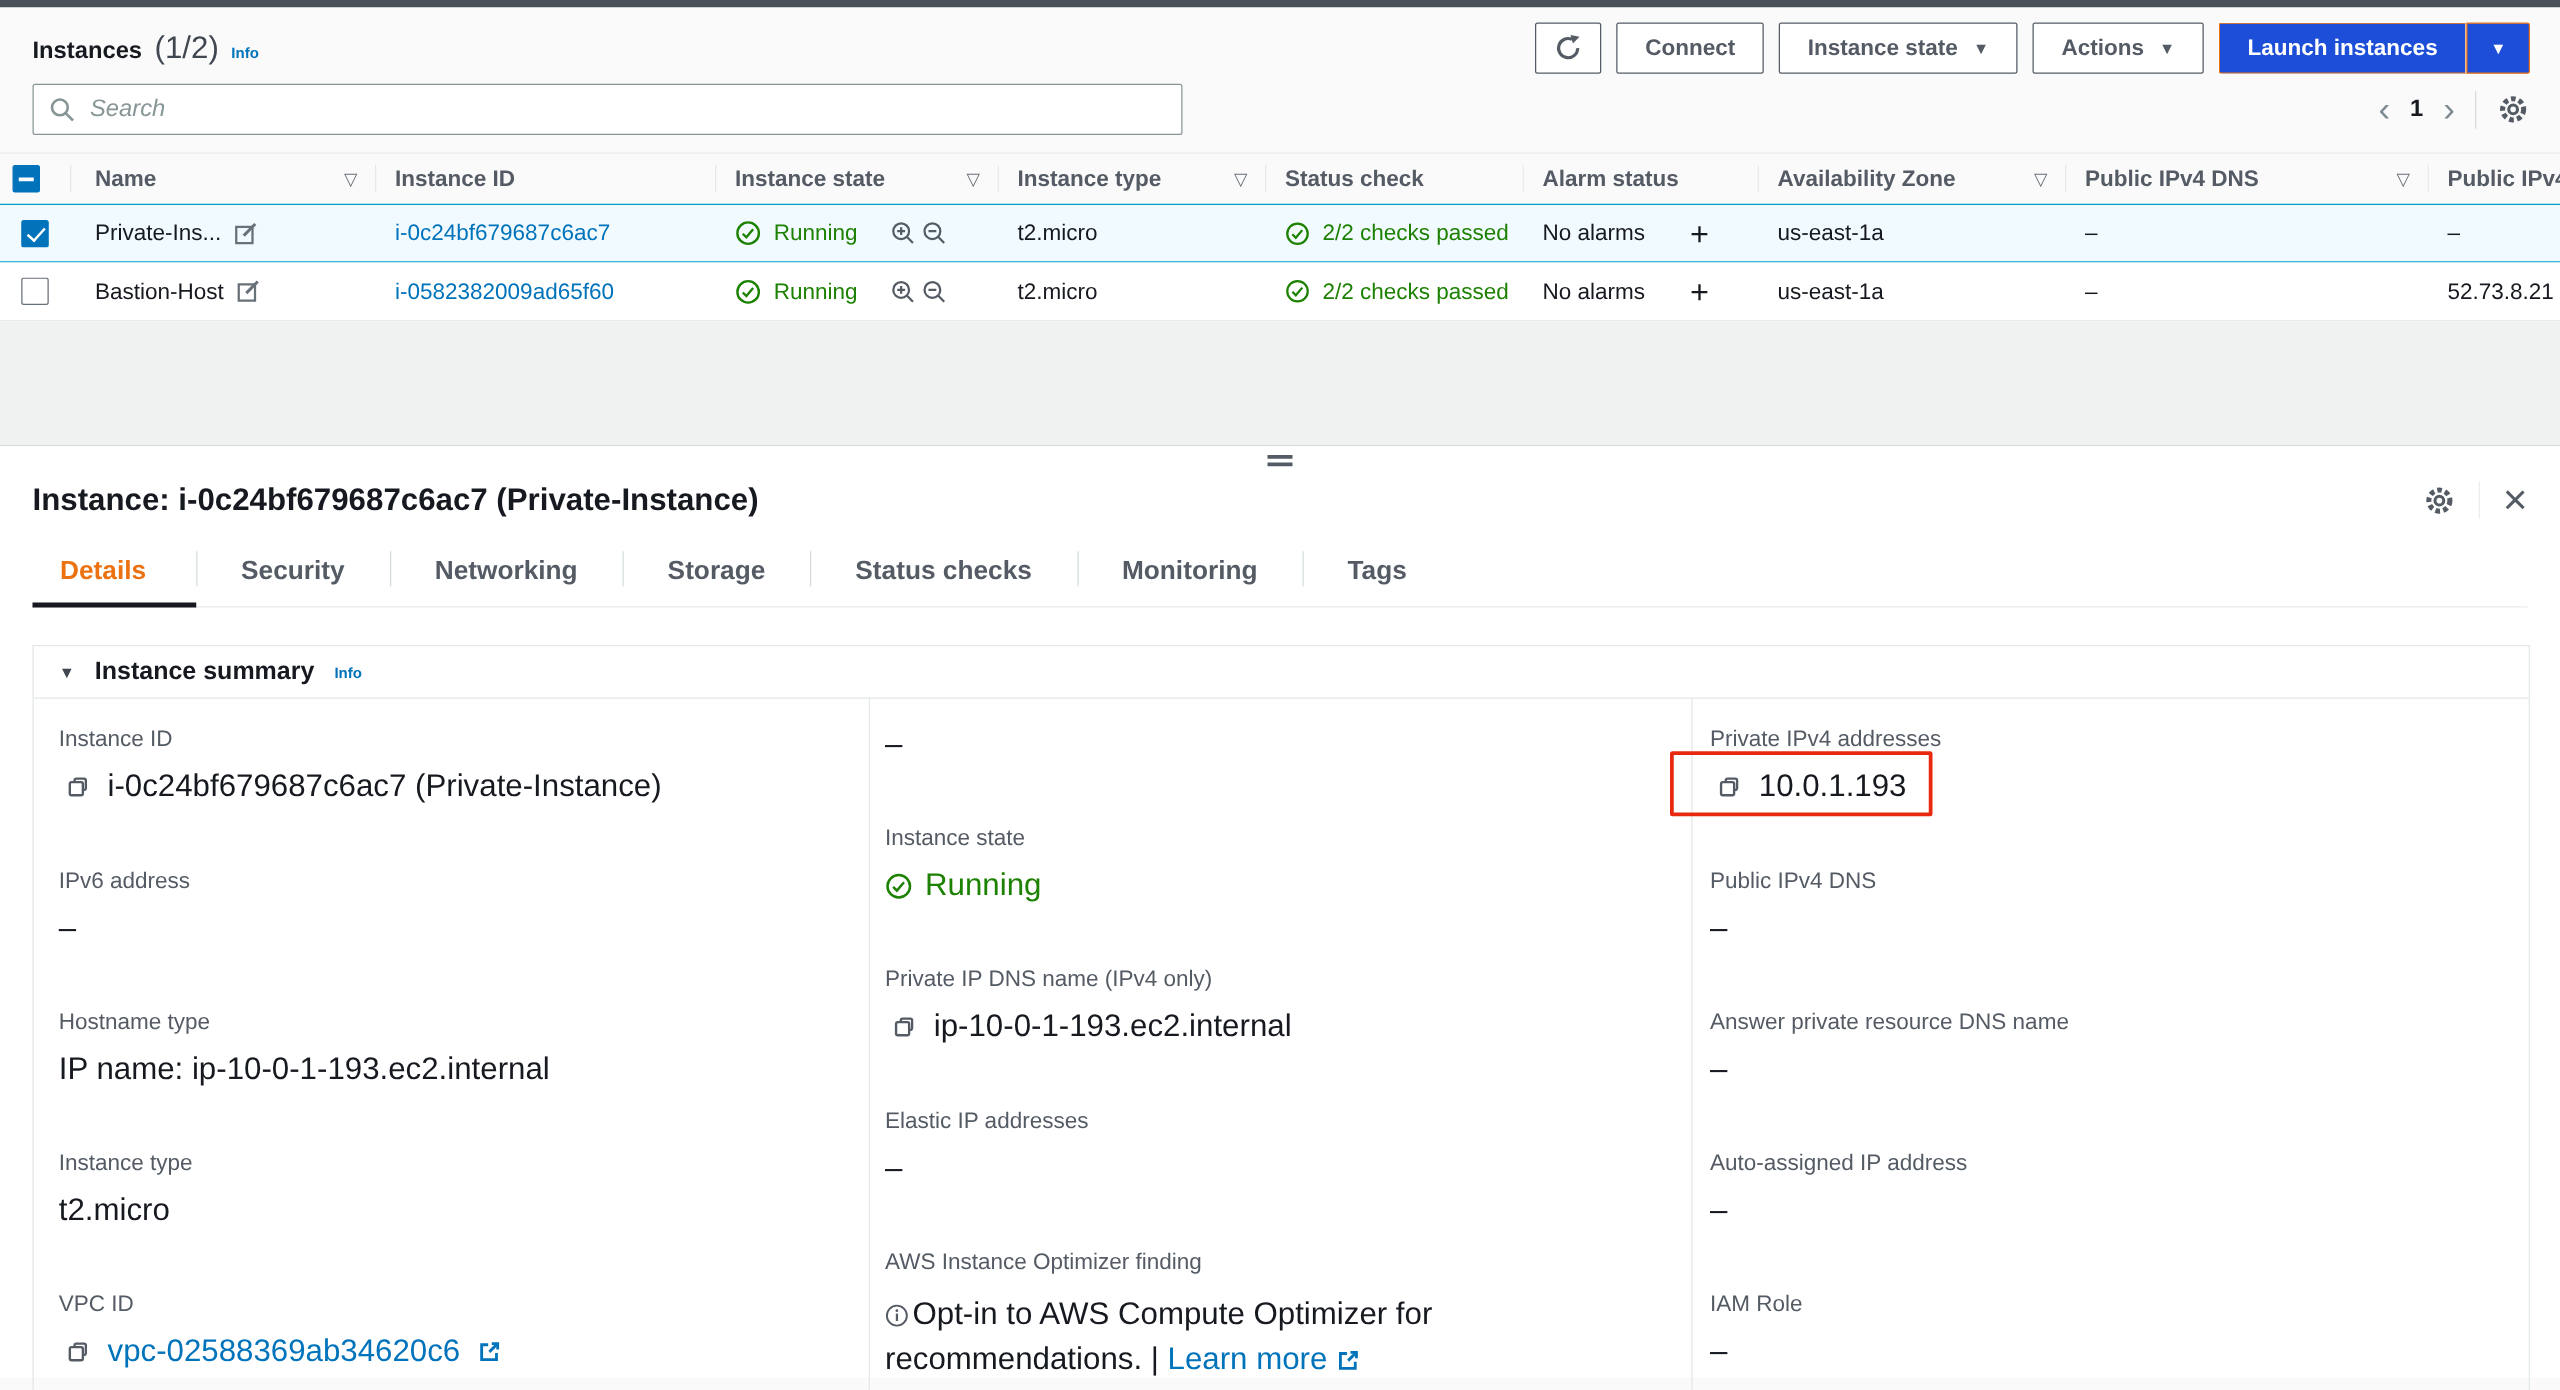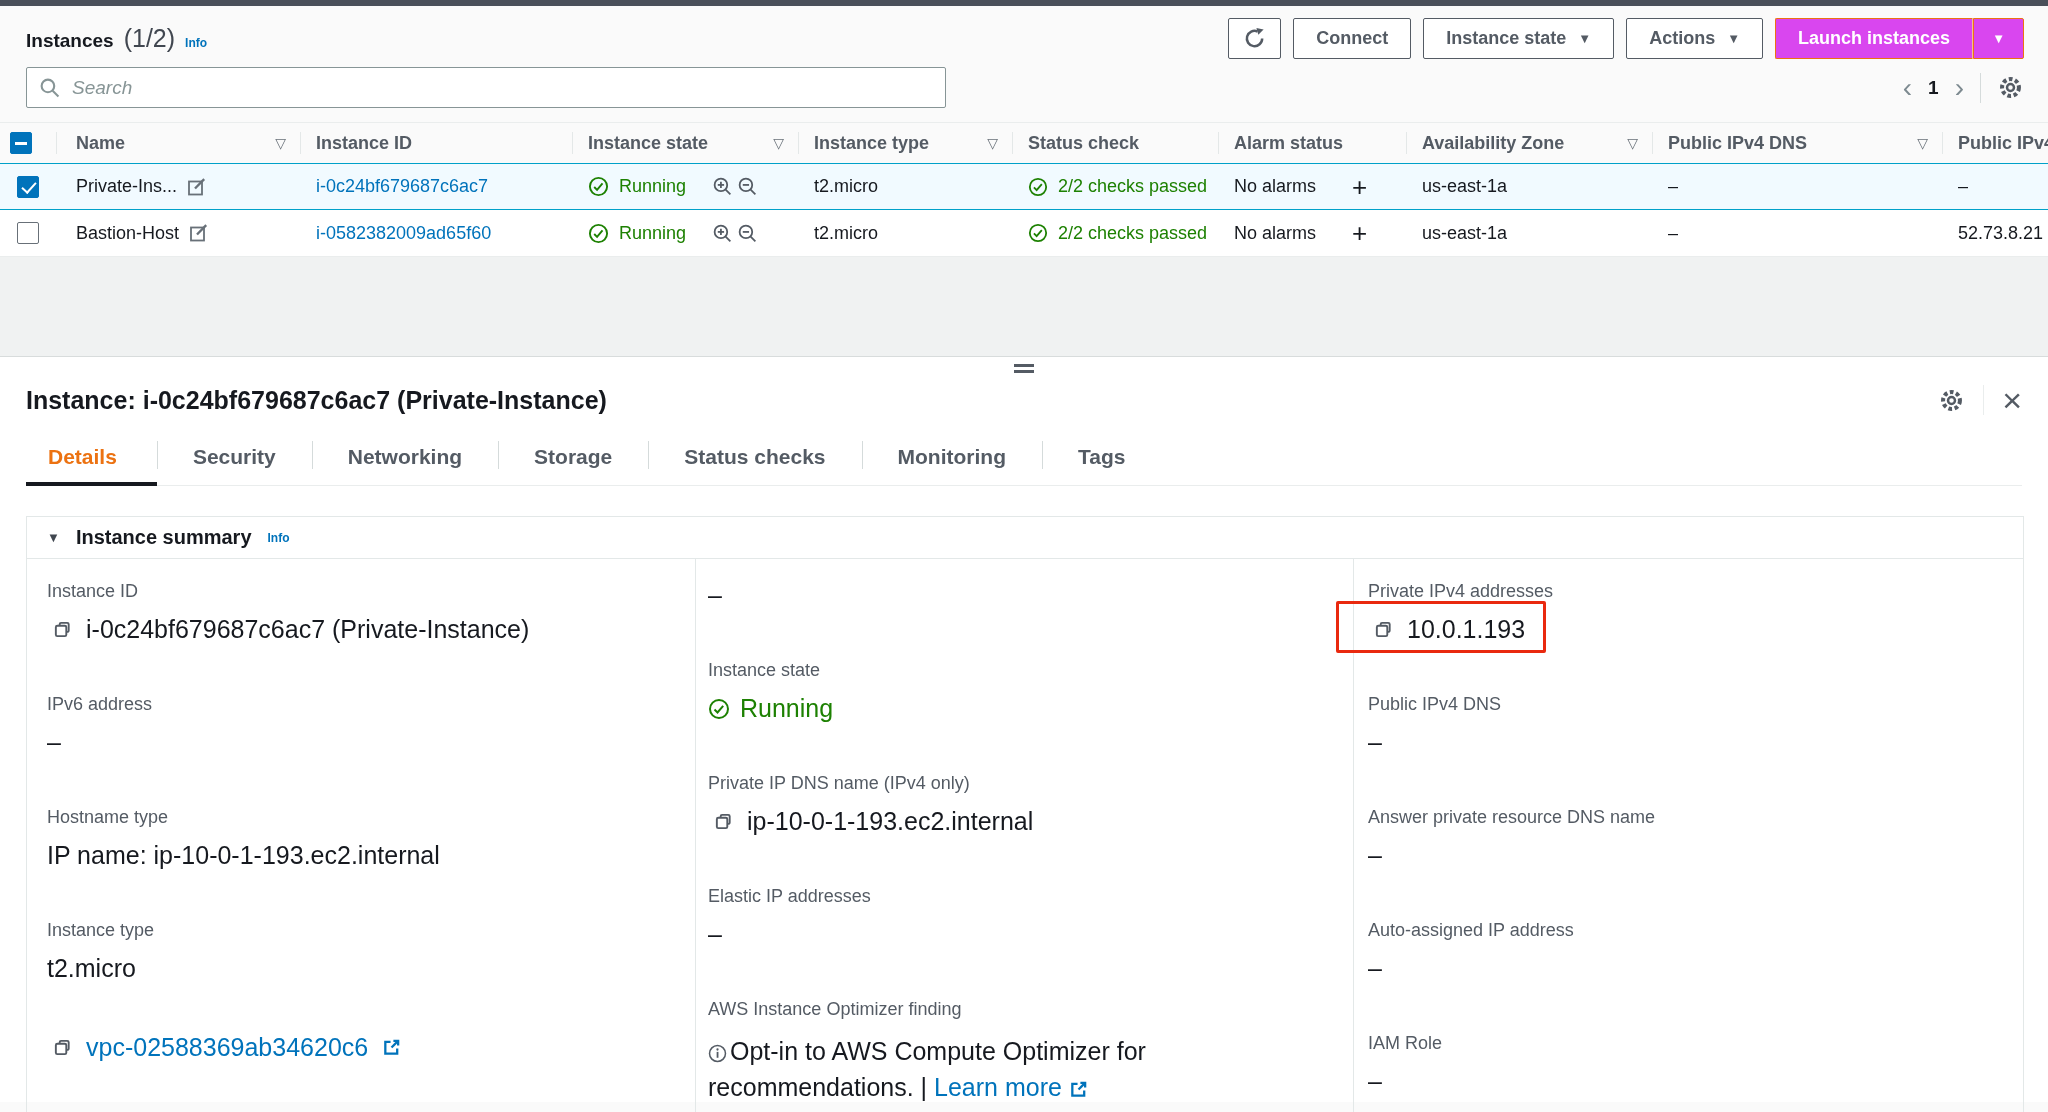--- a/index.html
+++ b/index.html
@@ -15,21 +15,21 @@
   .page-title { font-size:19px; font-weight:bold; color:#16191f;text-align:center; }
   .page-count { font-size:25px; font-weight:normal; color:#414750; }
   .info-link { font-size:12px; font-weight:bold; color:#0073bb; cursor:pointer; }
   .actions-group { display:flex; align-items:center; gap:12px; }
   .btn { height:41px; border:1px solid #545b64; border-radius:2px; background:#fff; color:#545b64;
          font-family:"Liberation Sans",sans-serif; font-weight:bold; font-size:18px; padding:0 22px;
          display:inline-flex; align-items:center; gap:12px; cursor:pointer; }
   .btn .caret { font-size:13px; line-height:1; }
   .btn-icon { padding:0 14px; }
   .split-btn { display:inline-flex; }
-  .btn-primary { background:#d946ef; border:1px solid #ec7211; color:#fff; }
+  .btn-primary { background:#1d4ed8; border:1px solid #ec7211; color:#fff; }
   .split-btn .seg-main { border-radius:2px 0 0 2px; border-right:1px solid #f5bd8e; }
   .split-btn .seg-caret { border-radius:0 2px 2px 0; padding:0 18px; }
 
   .toolbar-row { display:flex; justify-content:space-between; align-items:center; padding:8px 24px 0 26px; }
   .search-box { width:920px; height:41px; background:#fff; border:1px solid #879596; border-radius:2px;
                 display:flex; align-items:center; gap:12px; padding:0 12px; }
   .search-box input { border:none; outline:none; flex:1; font-size:19px; font-family:"Liberation Sans",sans-serif; color:#16191f; background:transparent; }
   .search-box input::placeholder { font-style:italic; color:#879596; }
   .paging { display:flex; align-items:center; gap:16px; }
   .pg-arrow { font-size:28px; color:#7d8a90; line-height:1; cursor:pointer; }
@@ -405,20 +405,21 @@
         </div>
         <div class="field">
           <div class="f-label">Hostname type</div>
           <div class="f-value">IP name: ip-10-0-1-193.ec2.internal</div>
         </div>
         <div class="field">
           <div class="f-label">Instance type</div>
           <div class="f-value">t2.micro</div>
         </div>
         <div class="field">
+          <div class="f-label">VPC ID</div>
           <div class="f-value with-icon">
             <span>
               <svg width="19" height="19" viewBox="0 0 20 20">
                   <rect x="3" y="6" width="11" height="11" rx="1.5" fill="none" stroke="#545b64" stroke-width="2"></rect>
                   <path d="M7 6 V4.5 A1.5 1.5 0 0 1 8.5 3 H15 A1.5 1.5 0 0 1 16.5 4.5 V11 A1.5 1.5 0 0 1 15 12.5 H14" fill="none" stroke="#545b64" stroke-width="2"></path>
                 </svg>
             </span>
             <span class="link">vpc-02588369ab34620c6</span>
             <span>
               <svg width="19" height="19" viewBox="0 0 20 20">

